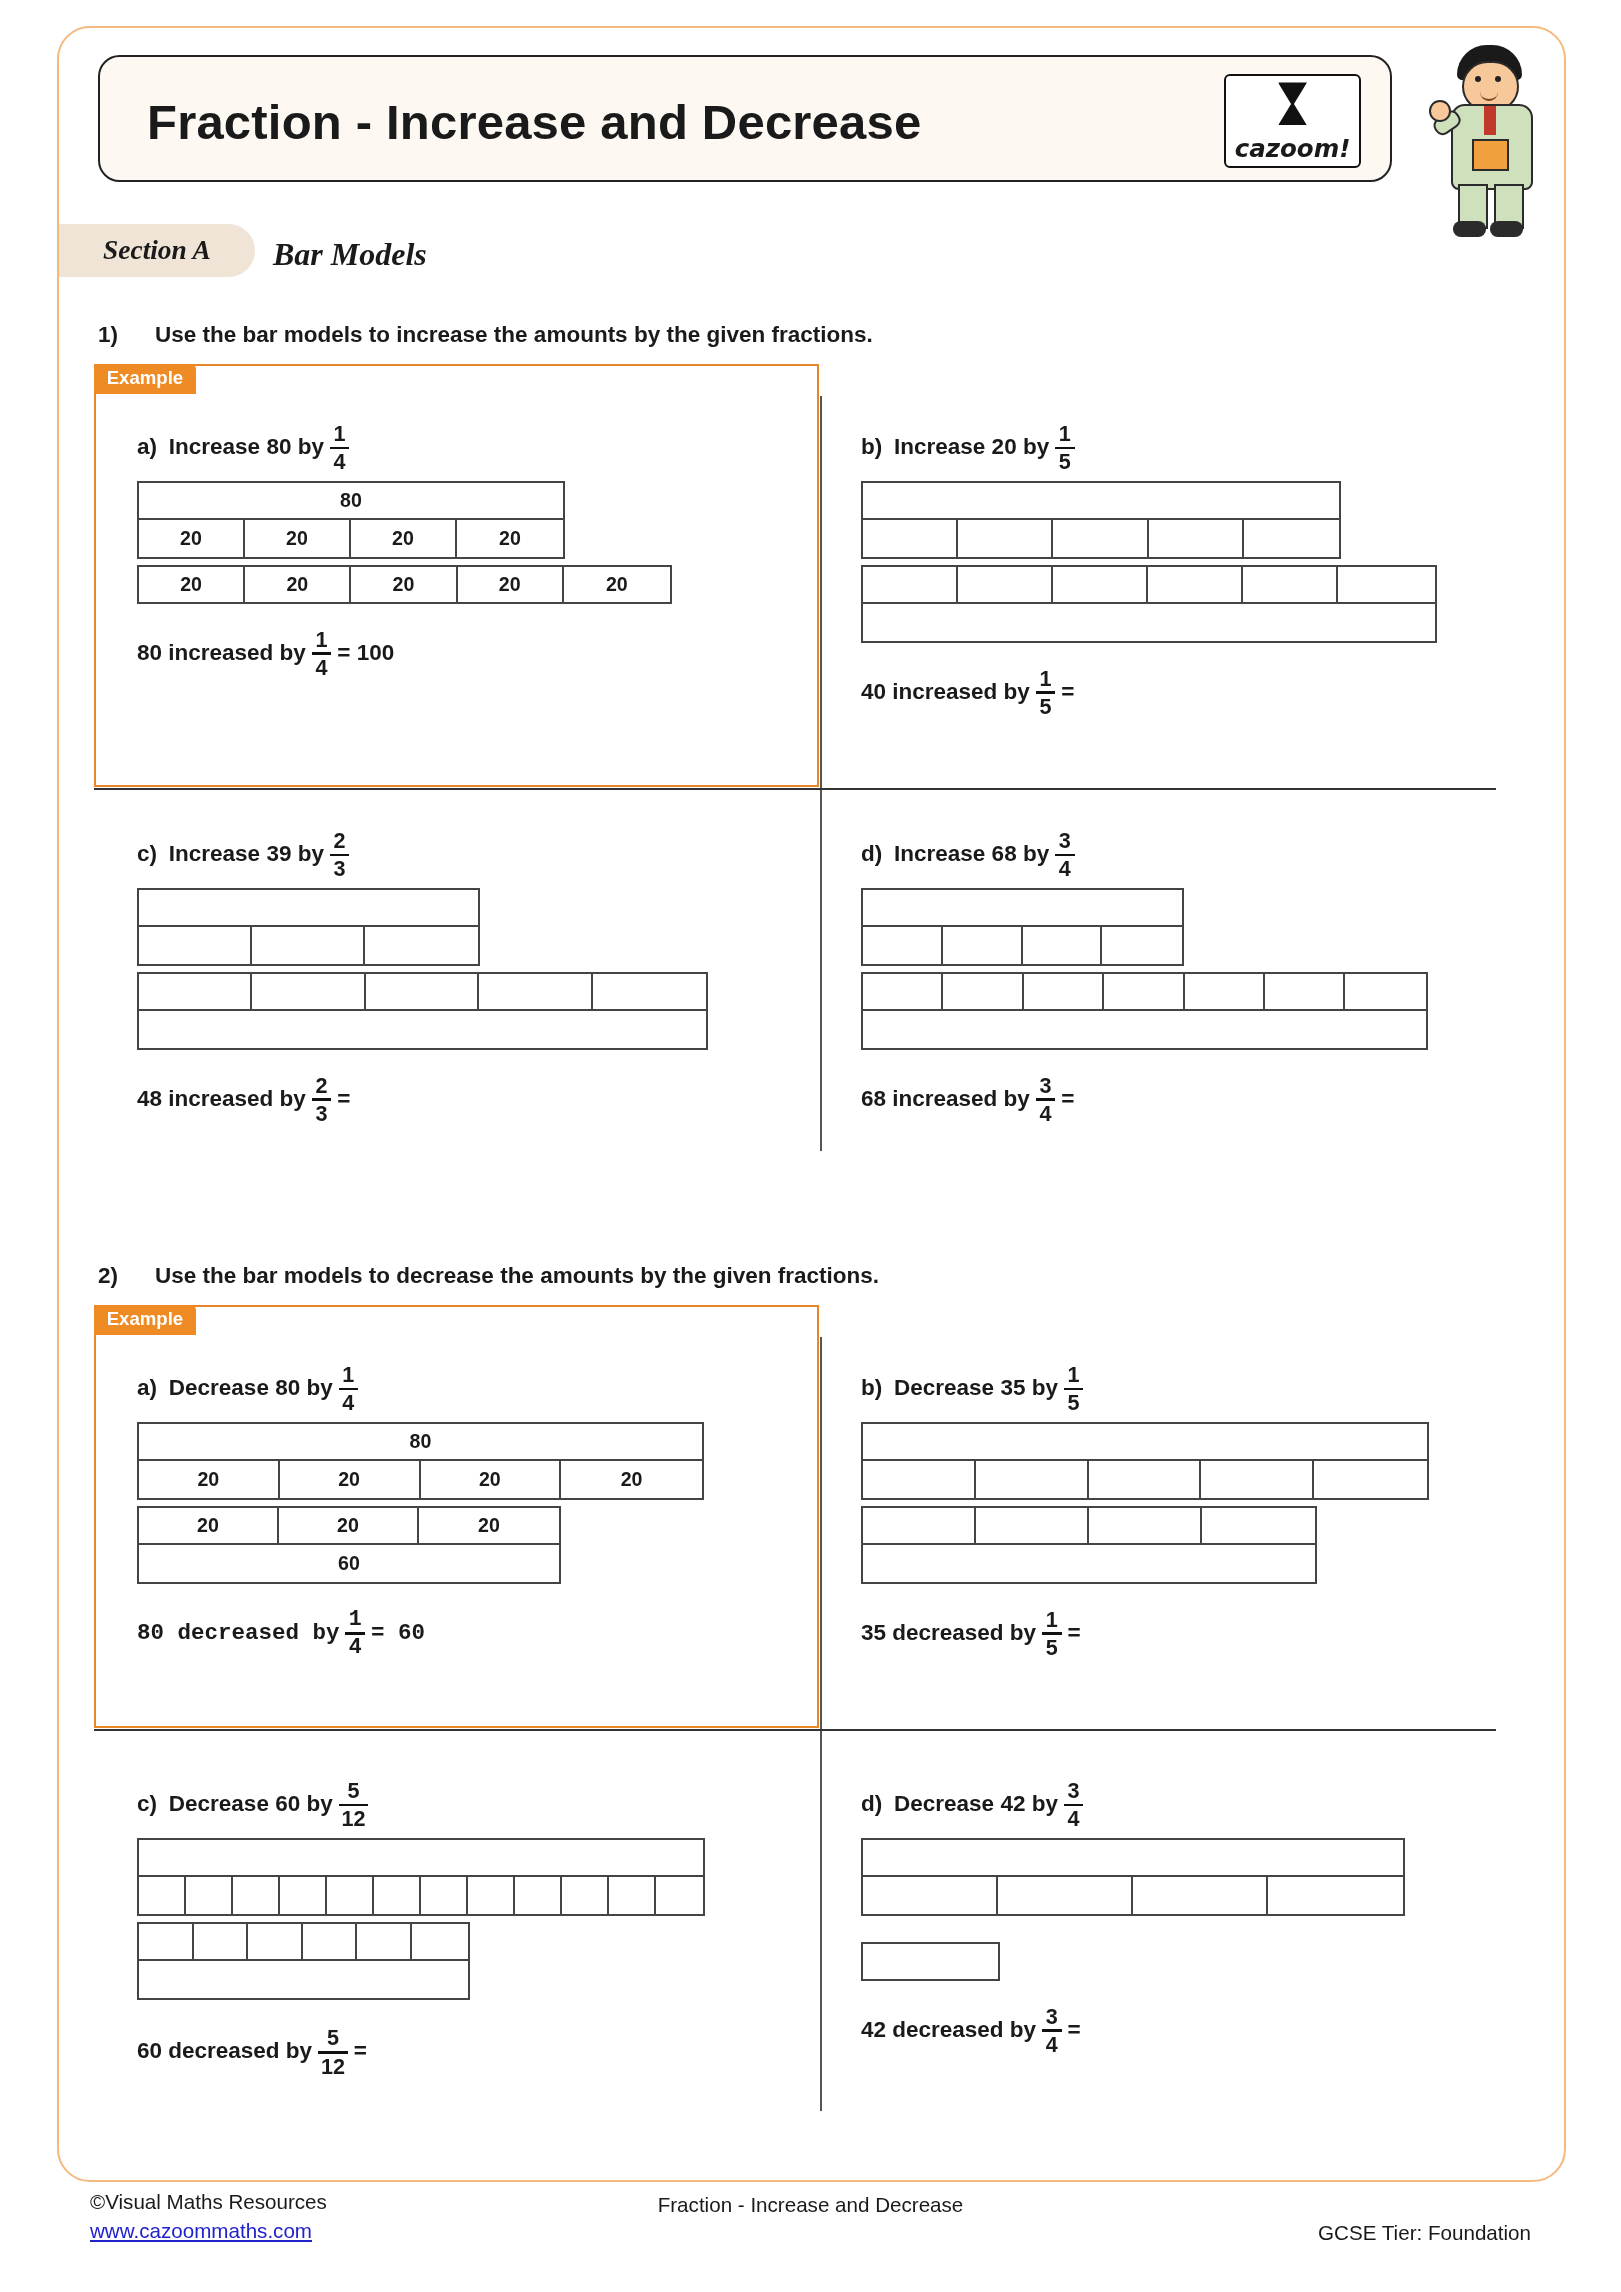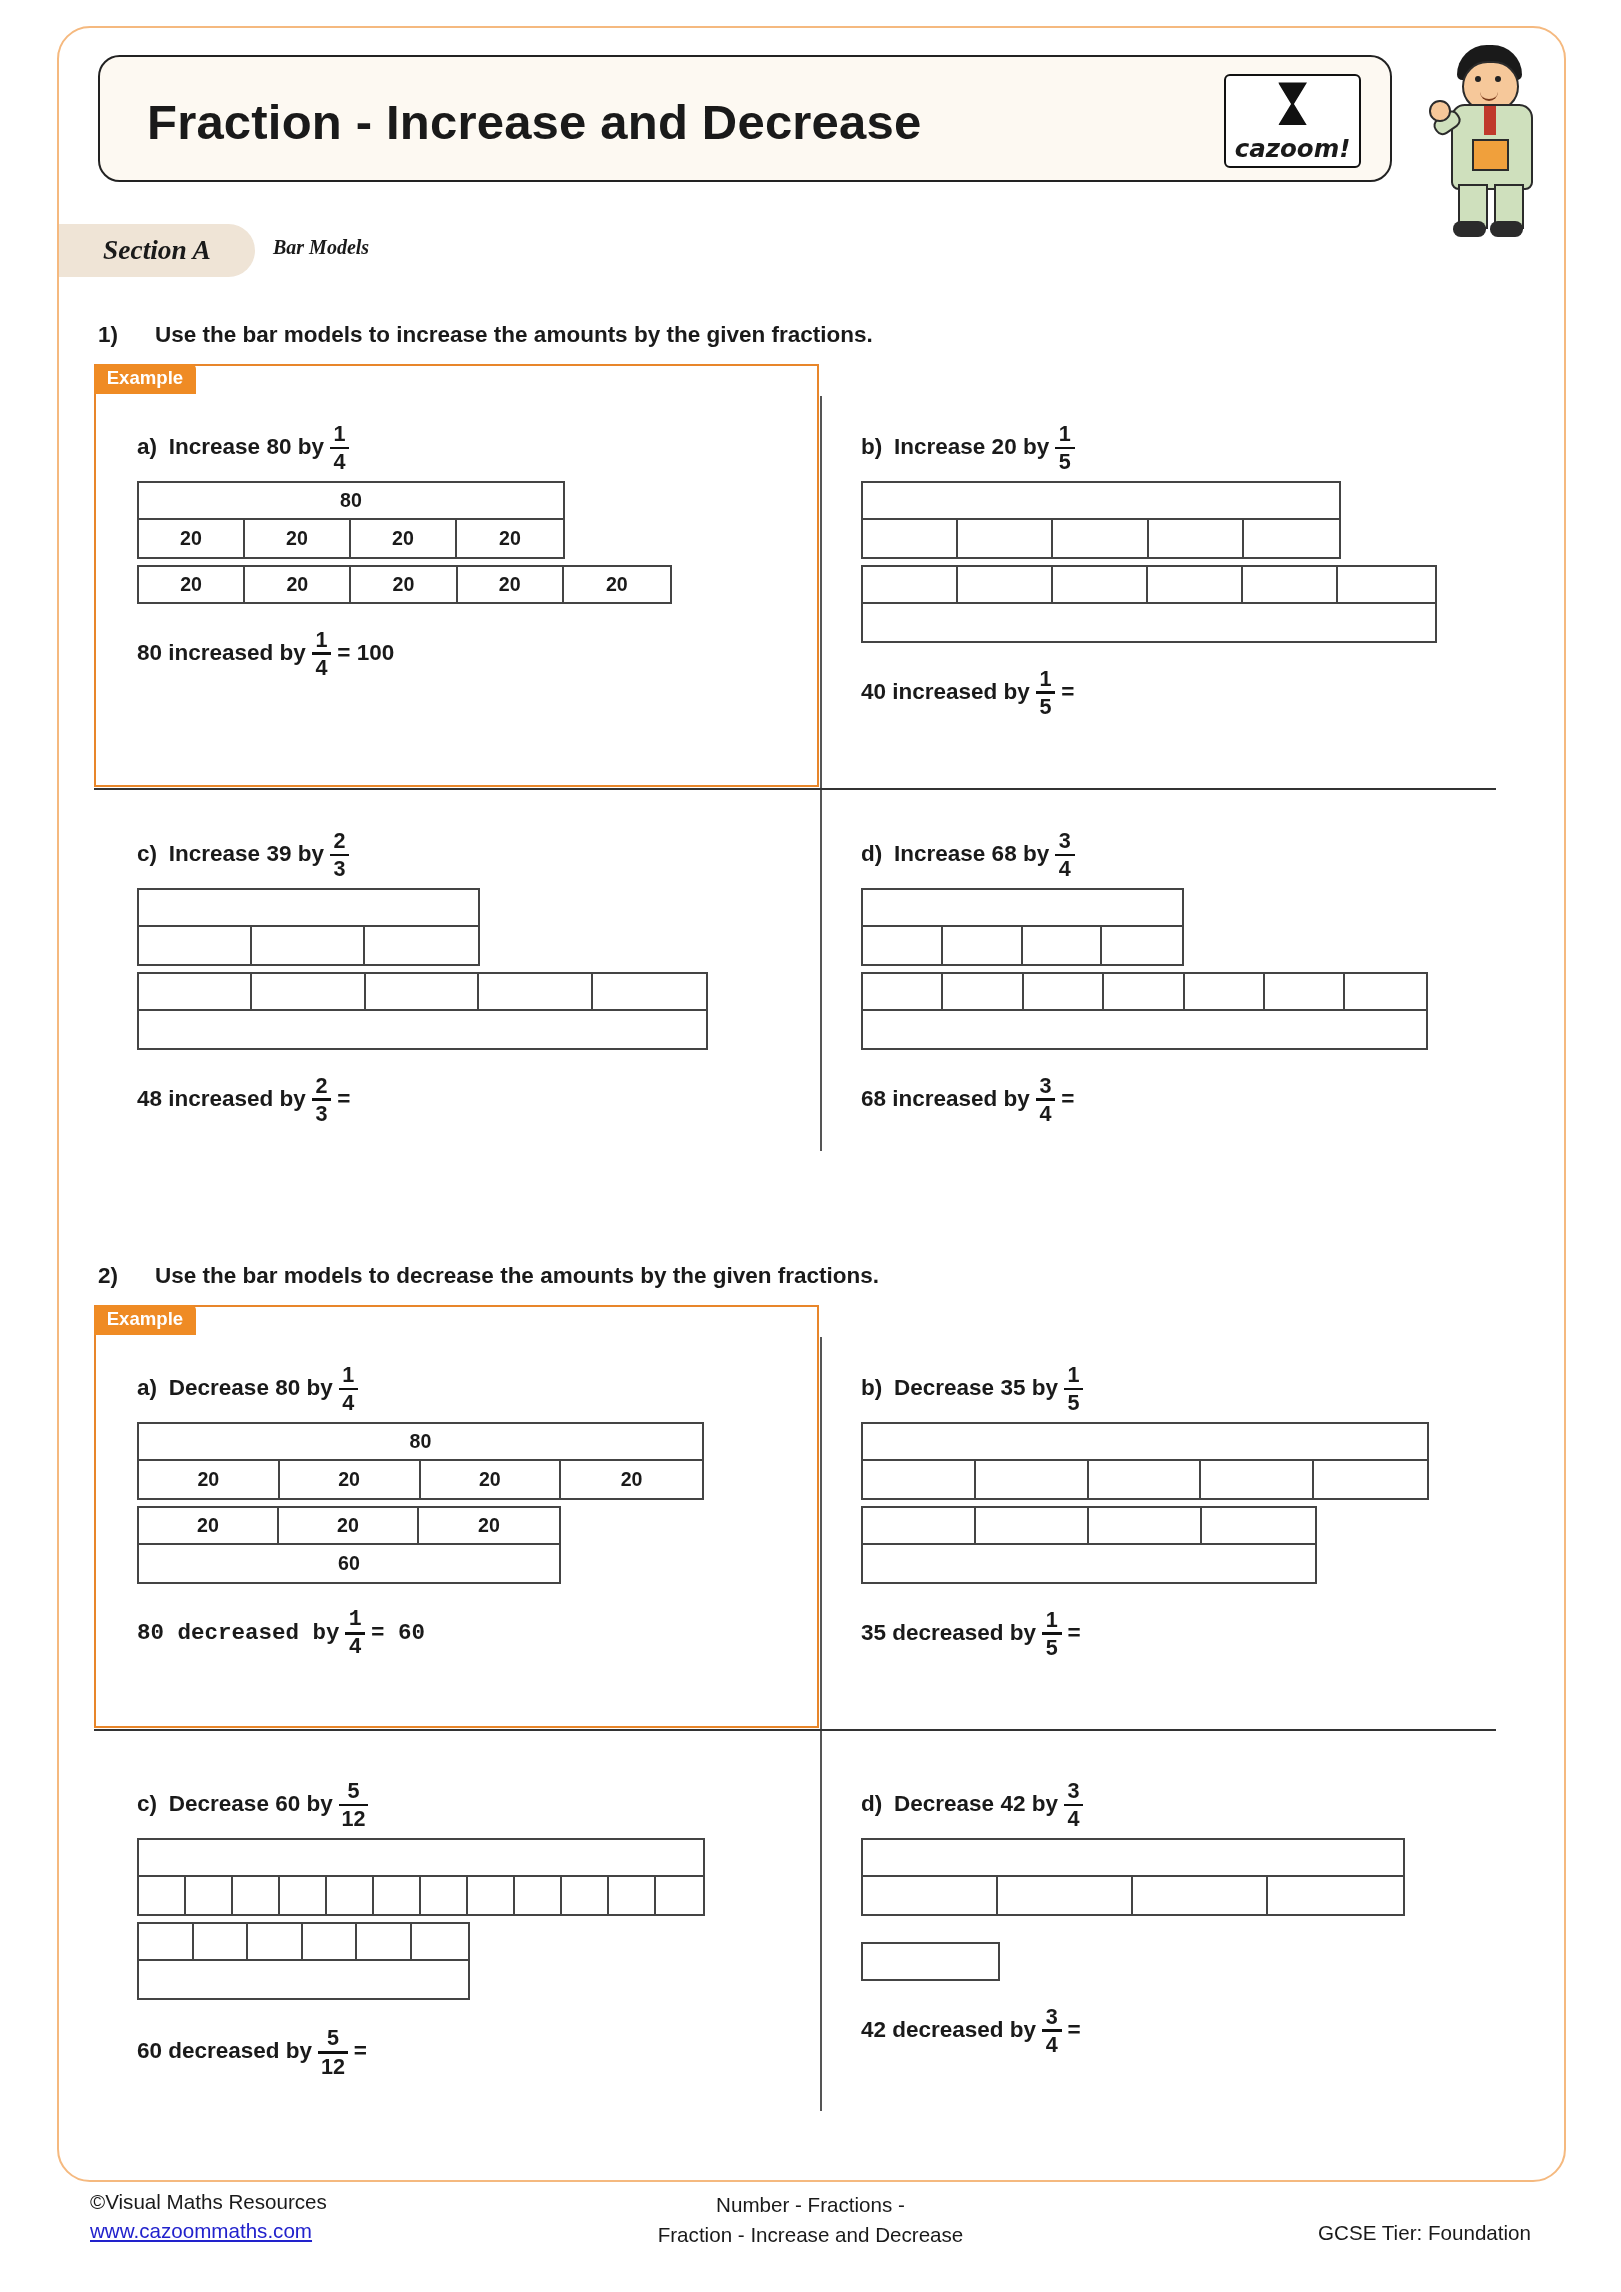--- a/index.html
+++ b/index.html
@@ -62,21 +62,21 @@
   .m-shoeL{left:23.5px;} .m-shoeR{left:61px;}
   
   .section-tab{
     position:absolute;left:0px;top:196px;width:196px;height:53px;
     background:#efe4d6;border-radius:0 27.4px 27.4px 0;
     display:flex;align-items:center;justify-content:center;
     font-family:"Liberation Serif",serif;font-weight:bold;font-style:italic;font-size:27.4px;
   }
   .section-label{
     position:absolute;left:214px;top:208px;
-    font-family:"Liberation Serif",serif;font-weight:bold;font-style:italic;font-size:20px;
+    font-family:"Liberation Serif",serif;font-weight:bold;font-style:italic;font-size:32px;
   }
   
   .qnum{position:absolute;font-size:22.5px;font-weight:bold;}
   .qtext{position:absolute;font-size:22.5px;font-weight:bold;}
   .example-box{position:absolute;border:2.9px solid #e8862a;box-sizing:border-box;}
   .example-tag{
     position:absolute;background:#ef8b24;color:#fff;
     font-size:18.6px;font-weight:bold;padding:3.9px 12.7px 4.9px;border-radius:4.9px 4.9px 0 0;
   }
   .divider-v{position:absolute;width:2px;background:#555;}
@@ -501,18 +501,17 @@
   </div>
 
 </div>
 
 <div class="footer">
   <div class="f-left">
     <span>©Visual Maths Resources</span>
     <a href="#">www.cazoommaths.com</a>
   </div>
   <div class="f-mid">
-    <div>Number - Fractions -</div>
     <div>Fraction - Increase and Decrease</div>
   </div>
   <div class="f-right">GCSE Tier: Foundation</div>
 </div>
 
 
 </body></html>

